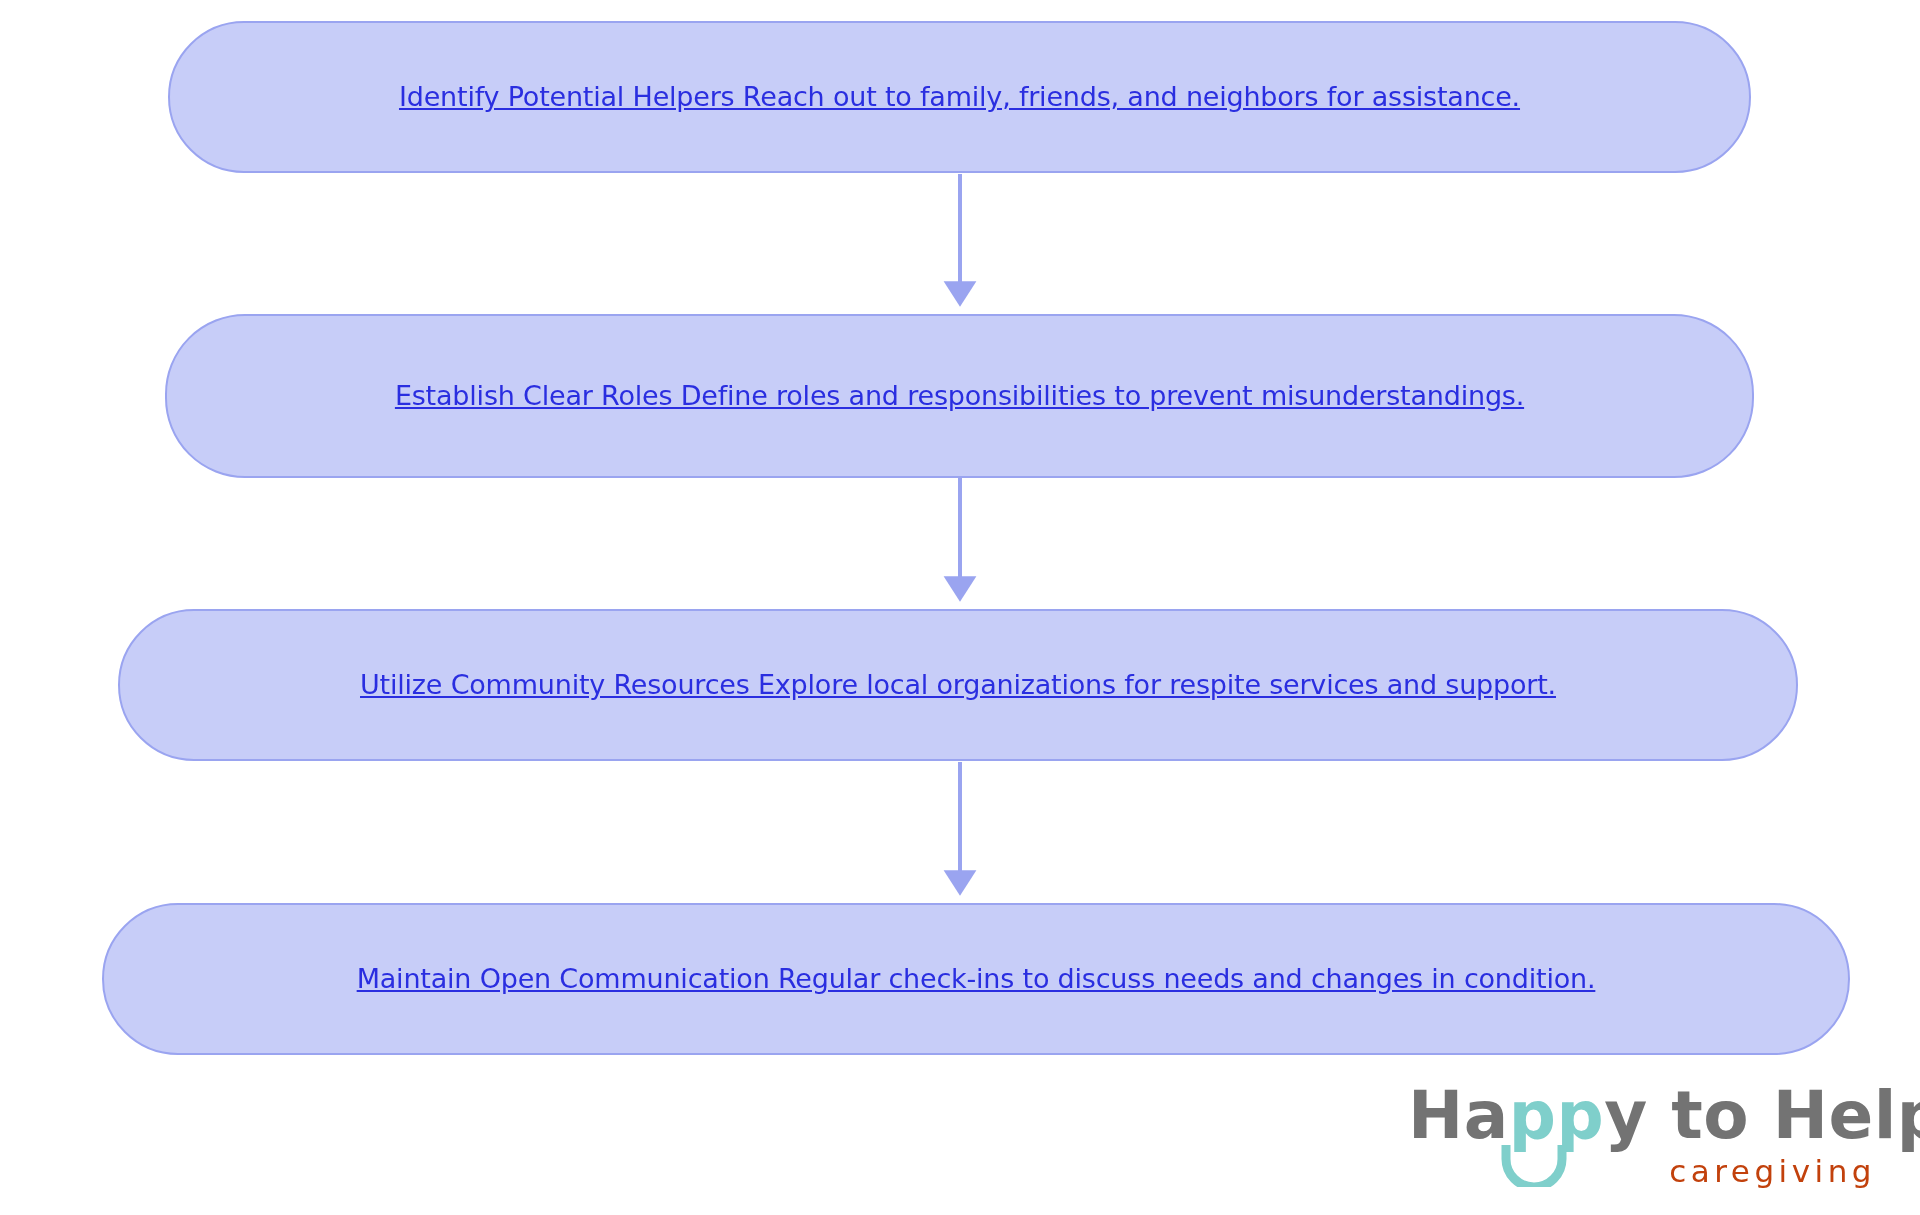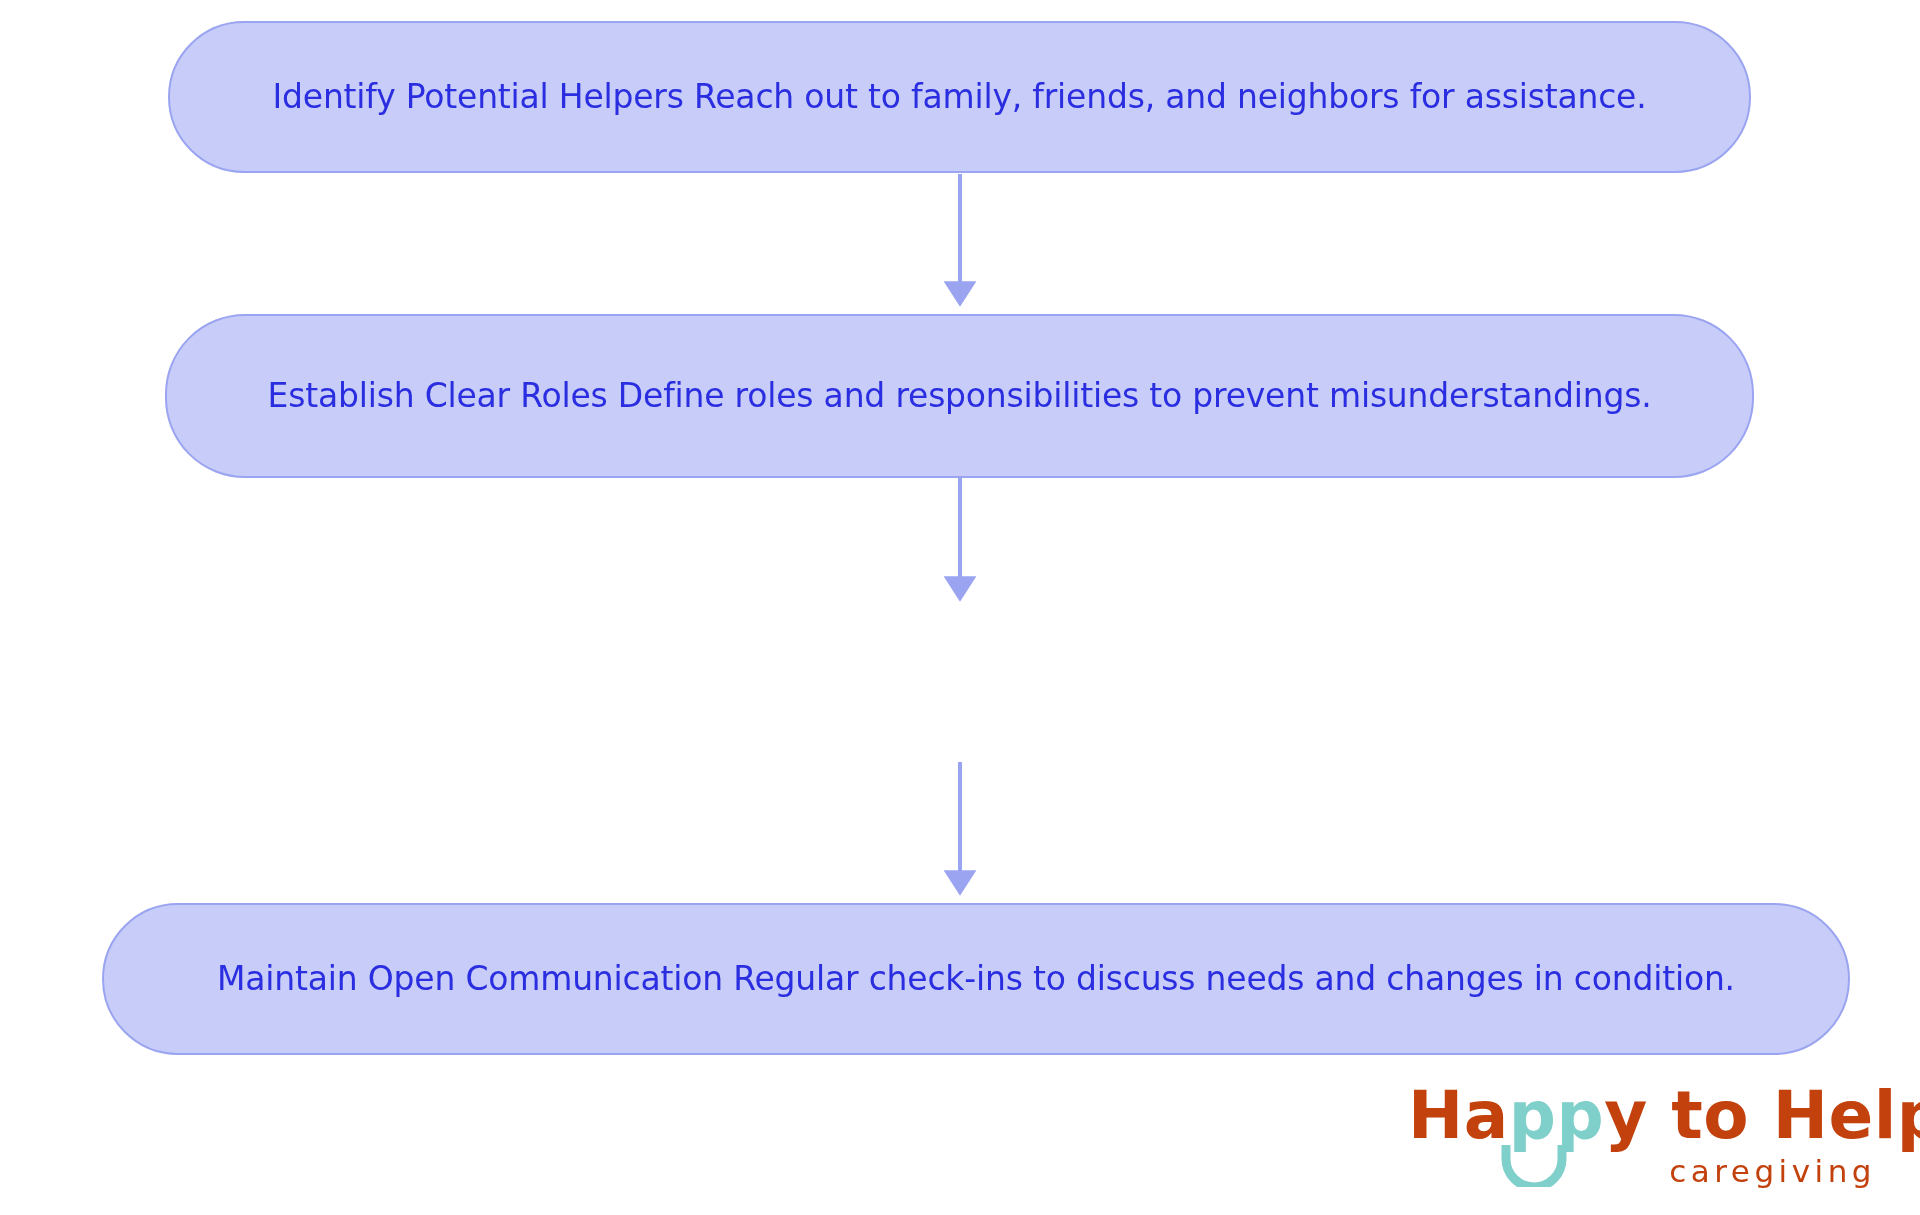--- a/index.html
+++ b/index.html
@@ -31,26 +31,27 @@
     background: #c7cdf8;
     border: 2px solid #9aa4f0;
     border-radius: 80px;
     display: flex;
     align-items: center;
     justify-content: center;
     text-align: center;
   }
   .flow-node-label {
     color: #2a2ee0;
-    font-size: 33px;
+    font-size: 27px;
     font-weight: 400;
     line-height: 1.25;
     letter-spacing: -0.2px;
     white-space: nowrap;
     padding: 0 26px;
+    text-decoration: underline;
   }
 
   
   #node-0 { left: 168px; top: 21px;  width: 1583px; height: 152px; }
   #node-1 { left: 165px; top: 314px; width: 1589px; height: 164px; align-items: center; }
   #node-2 { left: 118px; top: 609px; width: 1680px; height: 152px; }
   #node-3 { left: 102px;  top: 903px; width: 1748px; height: 152px; }
 
   
   .connector {
@@ -74,21 +75,21 @@
     position: absolute;
     left: 0;
     top: 0;
     font-family: "DejaVu Sans", "Liberation Sans", sans-serif;
     font-weight: bold;
     font-size: 66px;
     line-height: 1;
     letter-spacing: 0.5px;
     white-space: nowrap;
   }
-  .logo-coral { color: #c2410c; }
+  .logo-coral { color: #737373; }
   .logo-teal  { color: #7fcfcb; text-align: right; }
   .logo-sub {
     position: absolute;
     right: 2px;
     top: 70px;
     font-family: "DejaVu Sans", "Liberation Sans", sans-serif;
     font-size: 31px;
     font-weight: 400;
     letter-spacing: 4.5px;
     color: #c2410c;
@@ -121,20 +122,23 @@
   </svg>
 
   <div class="flow-node" id="node-0">
     <span class="flow-node-label">Identify Potential Helpers Reach out to family, friends, and neighbors for assistance.</span>
   </div>
 
   <div class="flow-node" id="node-1">
     <span class="flow-node-label">Establish Clear Roles Define roles and responsibilities to prevent misunderstandings.</span>
   </div>
 
+  <div class="flow-node" id="node-2">
+    <span class="flow-node-label">Utilize Community Resources Explore local organizations for respite services and support.</span>
+  </div>
 
   <div class="flow-node" id="node-3">
     <span class="flow-node-label">Maintain Open Communication Regular check-ins to discuss needs and changes in condition.</span>
   </div>
 
   <div id="brand-logo">
     <div class="logo-wordmark"><span class="logo-coral">Ha</span><span class="logo-teal">pp</span><span class="logo-coral">y</span><span class="logo-coral"> to Help</span></div>
 
     <svg id="logo-smile" viewBox="0 0 66 46" aria-hidden="true">
       <path d="M5,4 L5,18 A28,28 0 0 0 61,18 L61,4" fill="none" stroke="#7fcfcb" stroke-width="9" stroke-linecap="butt"></path>

